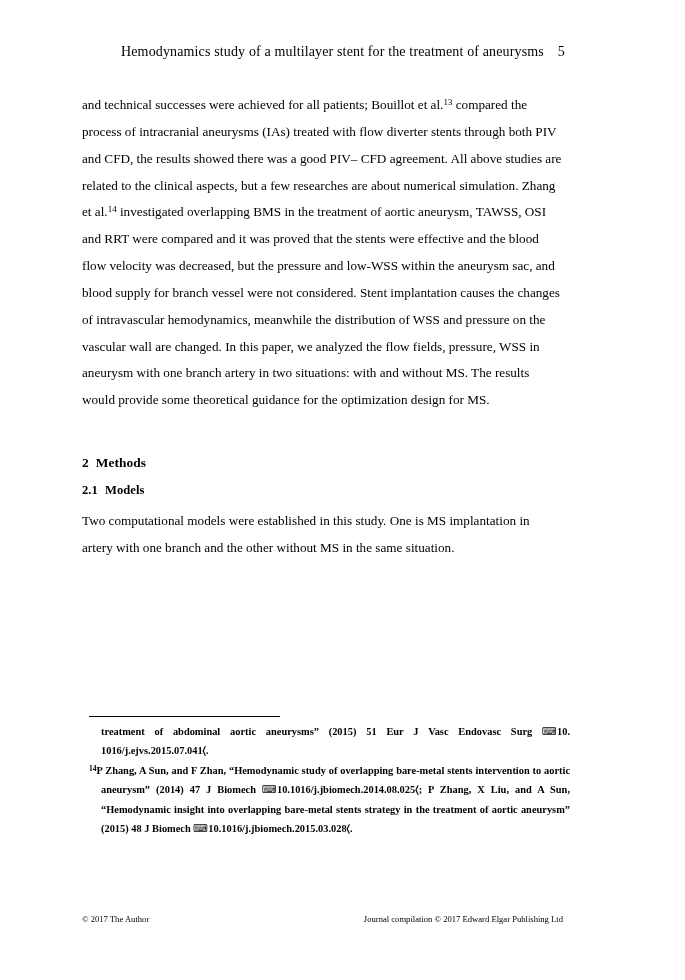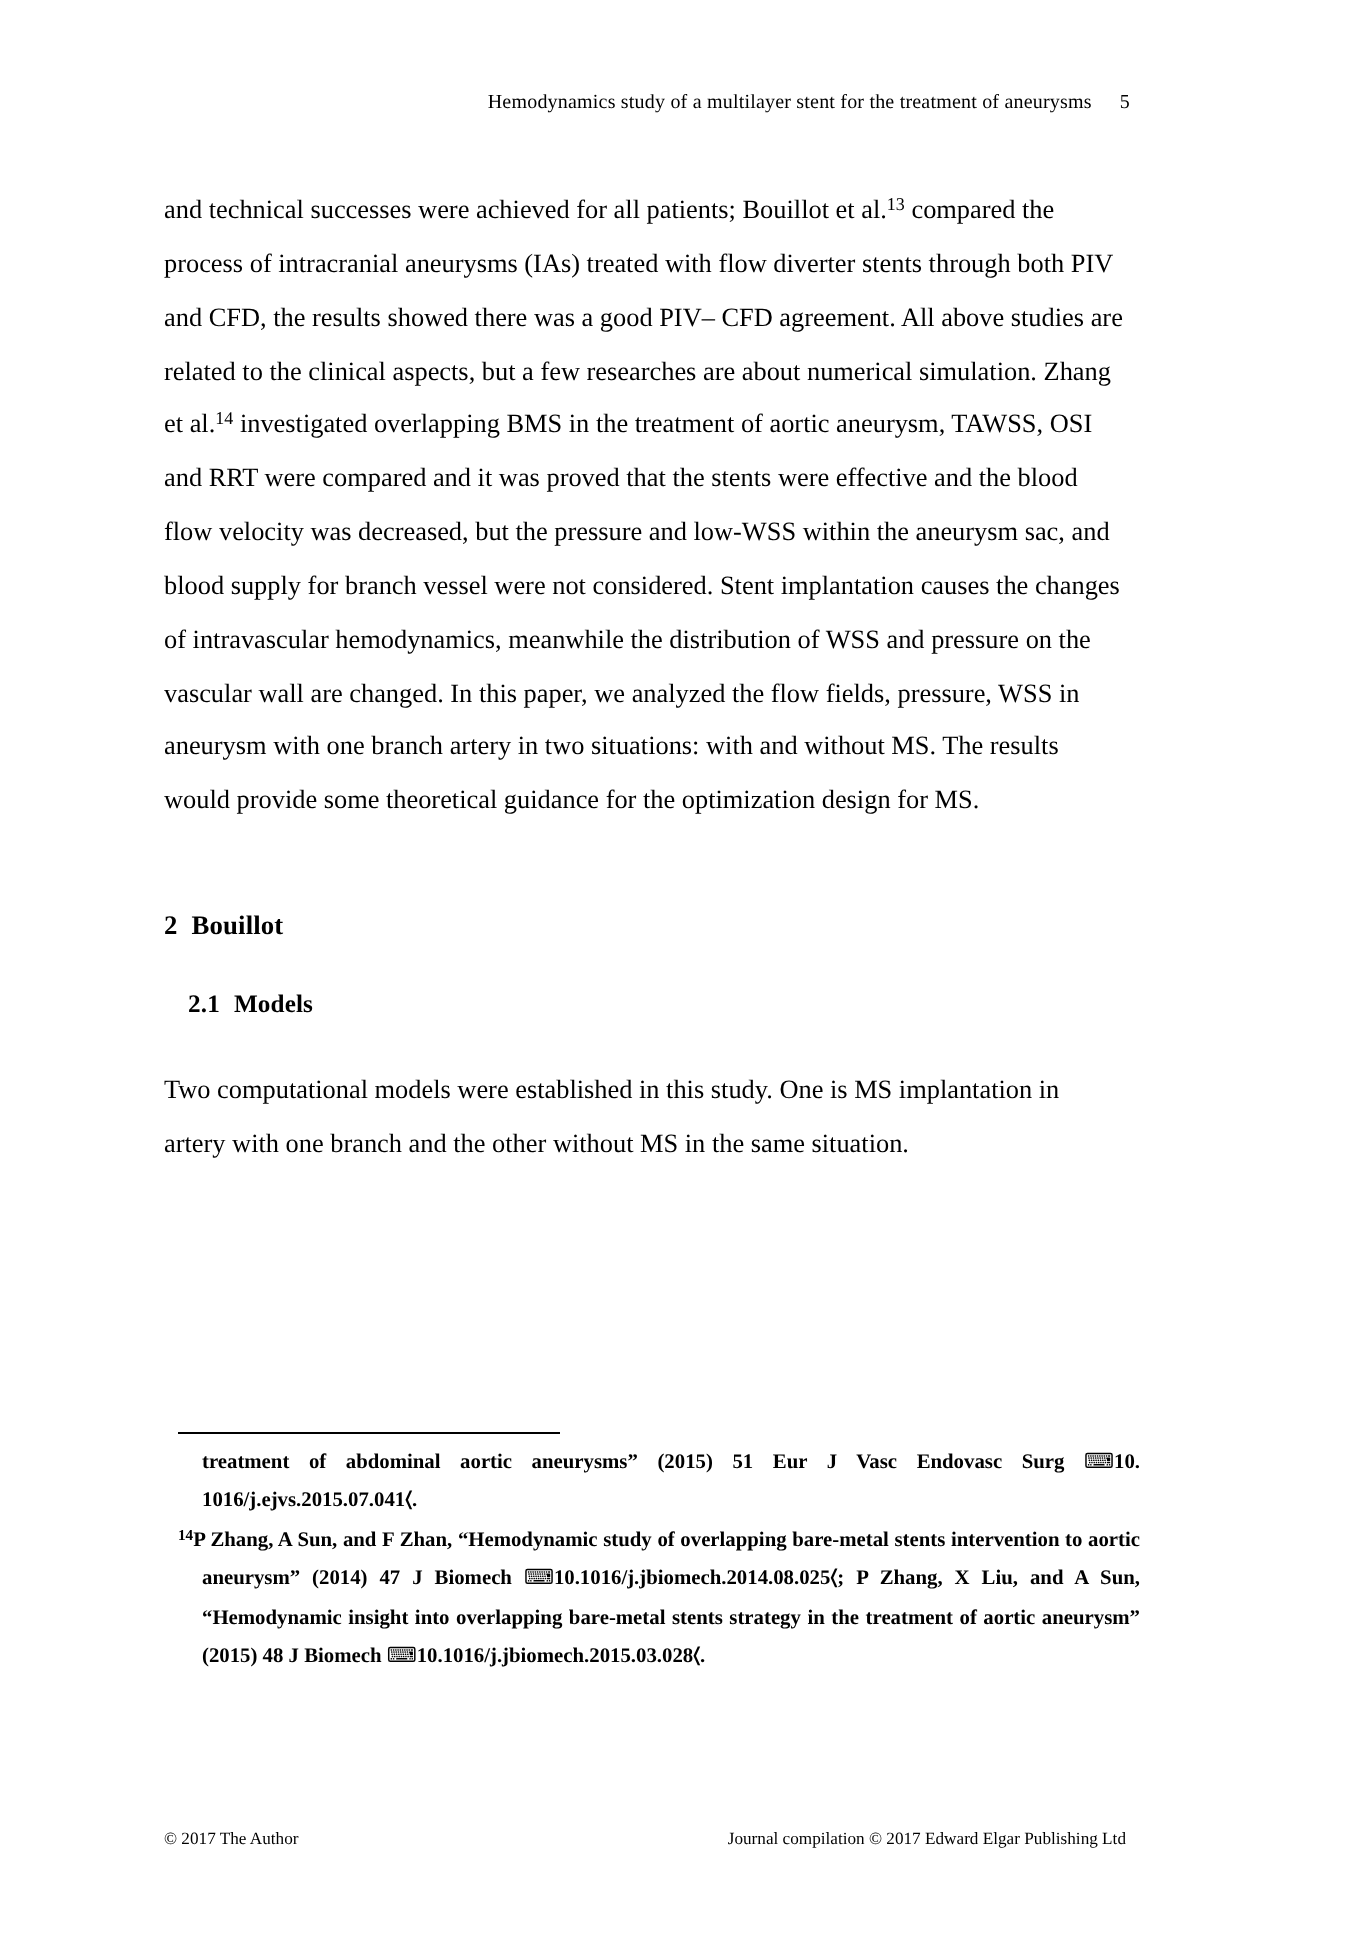--- a/index.html
+++ b/index.html
@@ -20,21 +20,21 @@
     overflow: hidden;
     box-sizing: border-box;
   }
 
   
   .running-head {
     position: absolute;
     left: 82px;
     top: 45px;
     width: 483px;
-    font-size: 10px;
+    font-size: 14px;
     line-height: 14px;
     text-align: right;
     white-space: nowrap;
     letter-spacing: 0.01em;
   }
   .running-head .head-title { margin-right: 14px; }
 
   
   .body-block {
     position: absolute;
@@ -57,21 +57,21 @@
 
   
   h2.sec-head {
     margin: 0;
     font-size: 13.4px;
     font-weight: bold;
     line-height: 26.85px;
     letter-spacing: 0.005em;
   }
   h3.sub-head {
-    margin: 12px;
+    margin: 0;
     font-size: 12.6px;
     font-weight: bold;
     line-height: 26.85px;
     letter-spacing: 0.005em;
   }
   .gap-before-methods { height: 36px; }
   .gap-after-models   { height: 4px; }
   .num-gap { display: inline-block; width: 7px; }
 
   
@@ -129,21 +129,21 @@
   <div class="running-head">
     <span class="head-title">Hemodynamics study of a multilayer stent for the treatment of aneurysms</span><span class="head-page">5</span>
   </div>
 
   <div class="body-block">
 
     <p class="para"><span>and technical successes were achieved for all patients; Bouillot et al.</span><sup class="cite">13</sup><span> compared the process of intracranial aneurysms (IAs) treated with flow diverter stents through both PIV and CFD, the results showed there was a good PIV– CFD agreement. All above studies are related to the clinical aspects, but a few researches are about numerical simulation. Zhang et al.</span><sup class="cite">14</sup><span> investigated overlapping BMS in the treatment of aortic aneurysm, TAWSS, OSI and RRT were compared and it was proved that the stents were effective and the blood flow velocity was decreased, but the pressure and low-WSS within the aneurysm sac, and blood supply for branch vessel were not considered. Stent implantation causes the changes of intravascular hemodynamics, meanwhile the distribution of WSS and pressure on the vascular wall are changed. In this paper, we analyzed the flow fields, pressure, WSS in aneurysm with one branch artery in two situations: with and without MS. The results would provide some theoretical guidance for the optimization design for MS.</span></p>
 
     <div class="gap-before-methods"></div>
 
-    <h2 class="sec-head"><span>2</span><span class="num-gap"></span><span>Bouillot</span></h2>
+    <h2 class="sec-head"><span>2</span><span class="num-gap"></span><span>Methods</span></h2>
 
     <h3 class="sub-head"><span>2.1</span><span class="num-gap"></span><span>Models</span></h3>
 
     <div class="gap-after-models"></div>
 
     <p class="para">Two computational models were established in this study. One is MS implantation in artery with one branch and the other without MS in the same situation.</p>
 
   </div>
 
   <div class="footnote-area">

